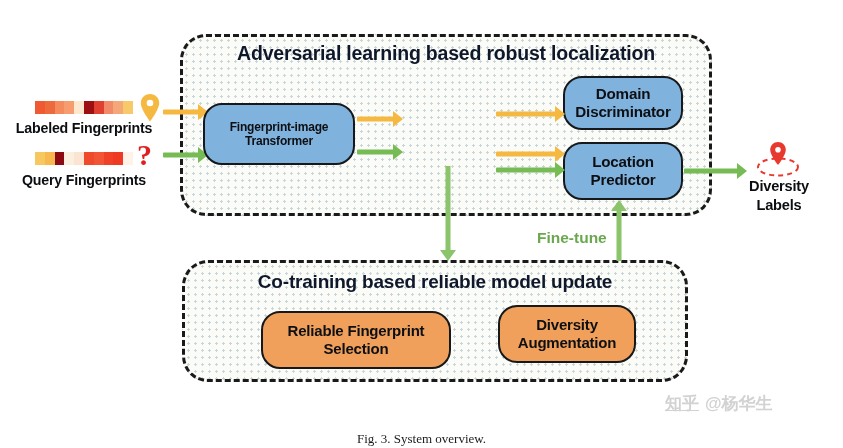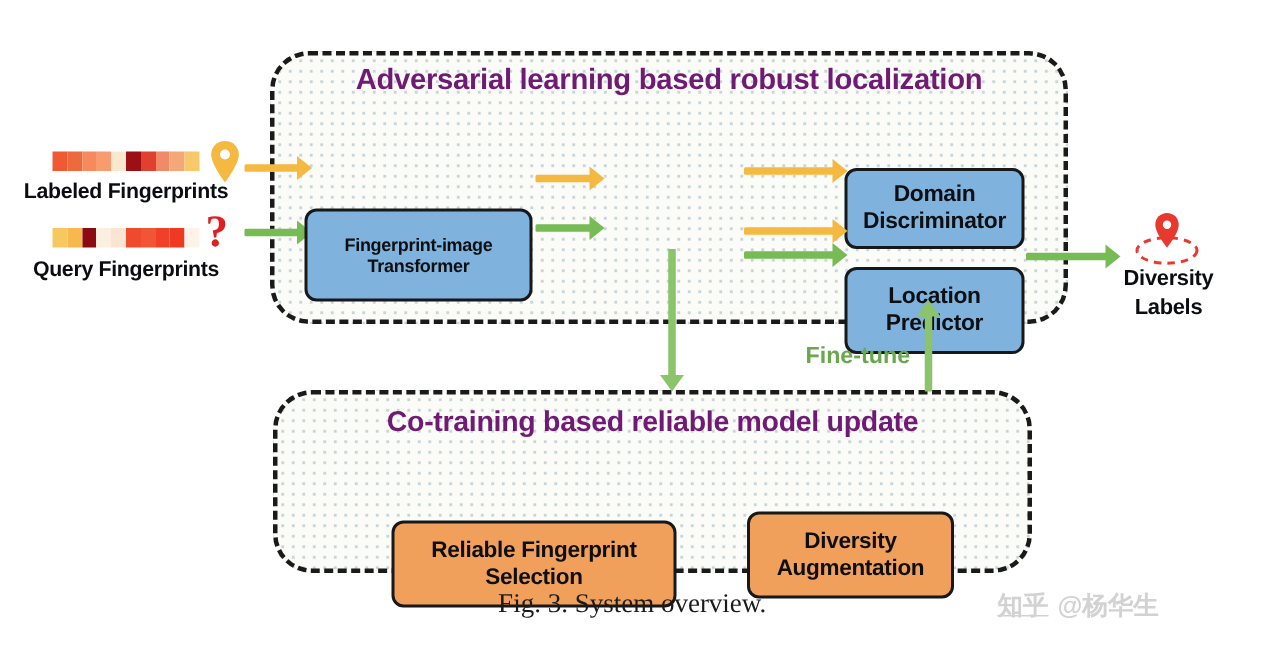--- a/index.html
+++ b/index.html
@@ -17,39 +17,38 @@
     background-color:#fbfbf8;
     background-image:radial-gradient(#c9d6d9 1px, transparent 1.1px);
     background-size:7px 7px;
     box-sizing:border-box;
   }
   .panel-title{
     position:absolute;
     width:100%;
     text-align:center;
     font-weight:bold;
-    color:#701a75;
+    color:#0f172a;
     letter-spacing:-0.2px;
   }
 
   
   .box{
     position:absolute;
     box-sizing:border-box;
     border:2.2px solid #16181a;
-    border-radius:8px;
+    border-radius:19px;
     display:flex;
     align-items:center;
     justify-content:center;
     text-align:center;
     font-weight:bold;
     color:#0d0f12;
     line-height:1.18;
     letter-spacing:-0.2px;
-    margin-top:36px;
   }
   .box.blue{background:#7fb2dd;}
   .box.orange{background:#f0a05a;}
 
   
   .arrow-h{position:absolute;height:0;}
   .arrow-h .shaft{position:absolute;left:0;top:50%;transform:translateY(-50%);height:5px;border-radius:1px;}
   .arrow-h .head{
     position:absolute;right:-1px;top:50%;transform:translateY(-50%);
     width:0;height:0;border-top:8px solid transparent;border-bottom:8px solid transparent;
@@ -218,19 +217,19 @@
   </div>
 
   <svg style="position:absolute;left:752px;top:140px;" width="52" height="40" viewBox="0 0 52 40">
     <ellipse cx="26" cy="27" rx="20" ry="8.5" fill="none" stroke="#e8392f" stroke-width="2" stroke-dasharray="5 4"></ellipse>
     <path d="M26 2 C21.6 2 18.2 5.4 18.2 9.8 C18.2 15.6 26 25 26 25 C26 25 33.8 15.6 33.8 9.8 C33.8 5.4 30.4 2 26 2 Z" fill="#e8392f"></path>
     <circle cx="26" cy="9.8" r="2.8" fill="#ffffff"></circle>
   </svg>
   <div class="side-label" style="left:729px;top:178px;width:100px;font-size:14.6px;">Diversity</div>
   <div class="side-label" style="left:729px;top:197px;width:100px;font-size:14.6px;">Labels</div>
 
-  <div class="caption" style="left:0;top:392px;font-size:18px;text-align:center;">Fig. 3.  System overview.</div>
+  <div class="caption" style="left:0;top:431px;font-size:13px;text-align:center;">Fig. 3.  System overview.</div>
 
   <div class="watermark" style="left:665px;top:392px;font-size:17px;">
     <span class="wm-logo">知乎</span><span>@杨华生</span>
   </div>
 
 </div>
 
 </body></html>

